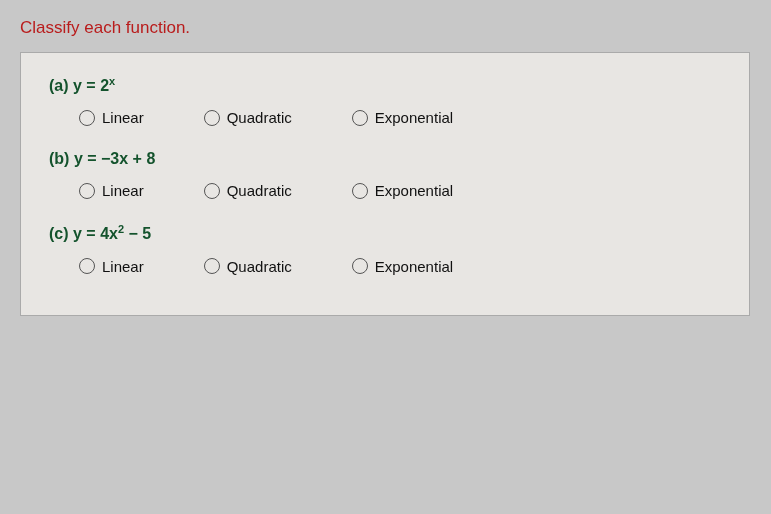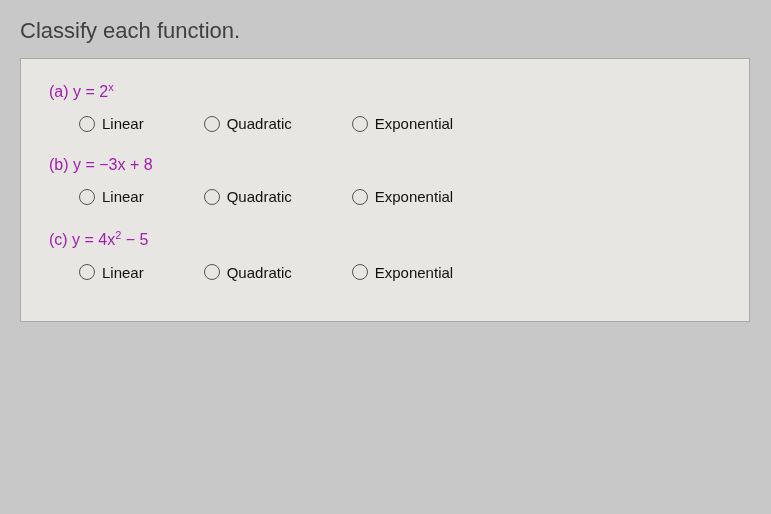--- a/index.html
+++ b/index.html
@@ -13,46 +13,46 @@
       height: 514px;
       background-color: #c8c8c8;
       font-family: Arial, sans-serif;
       display: flex;
       flex-direction: column;
       align-items: flex-start;
       padding: 18px 20px;
     }
 
     .page-title {
-      font-size: 22px;
+      font-size: 17px;
       font-weight: 500;
-      color: #404040;
+      color: #b91c1c;
       margin-bottom: 14px;
     }
 
     .card {
       background-color: #e8e6e3;
       border: 1px solid #aaa;
       width: 730px;
       padding: 22px 28px 28px 28px;
     }
 
     .question-block {
       margin-bottom: 24px;
     }
 
     .question-block:last-child {
       margin-bottom: 12px;
     }
 
     .question-label {
       font-size: 16px;
-      color: #a21caf;
+      color: #14532d;
       margin-bottom: 14px;
-      font-weight: 400;
+      font-weight: 700;
     }
 
     .question-label sup {
       font-size: 11px;
       vertical-align: super;
     }
 
     .options-row {
       display: flex;
       gap: 0px;

